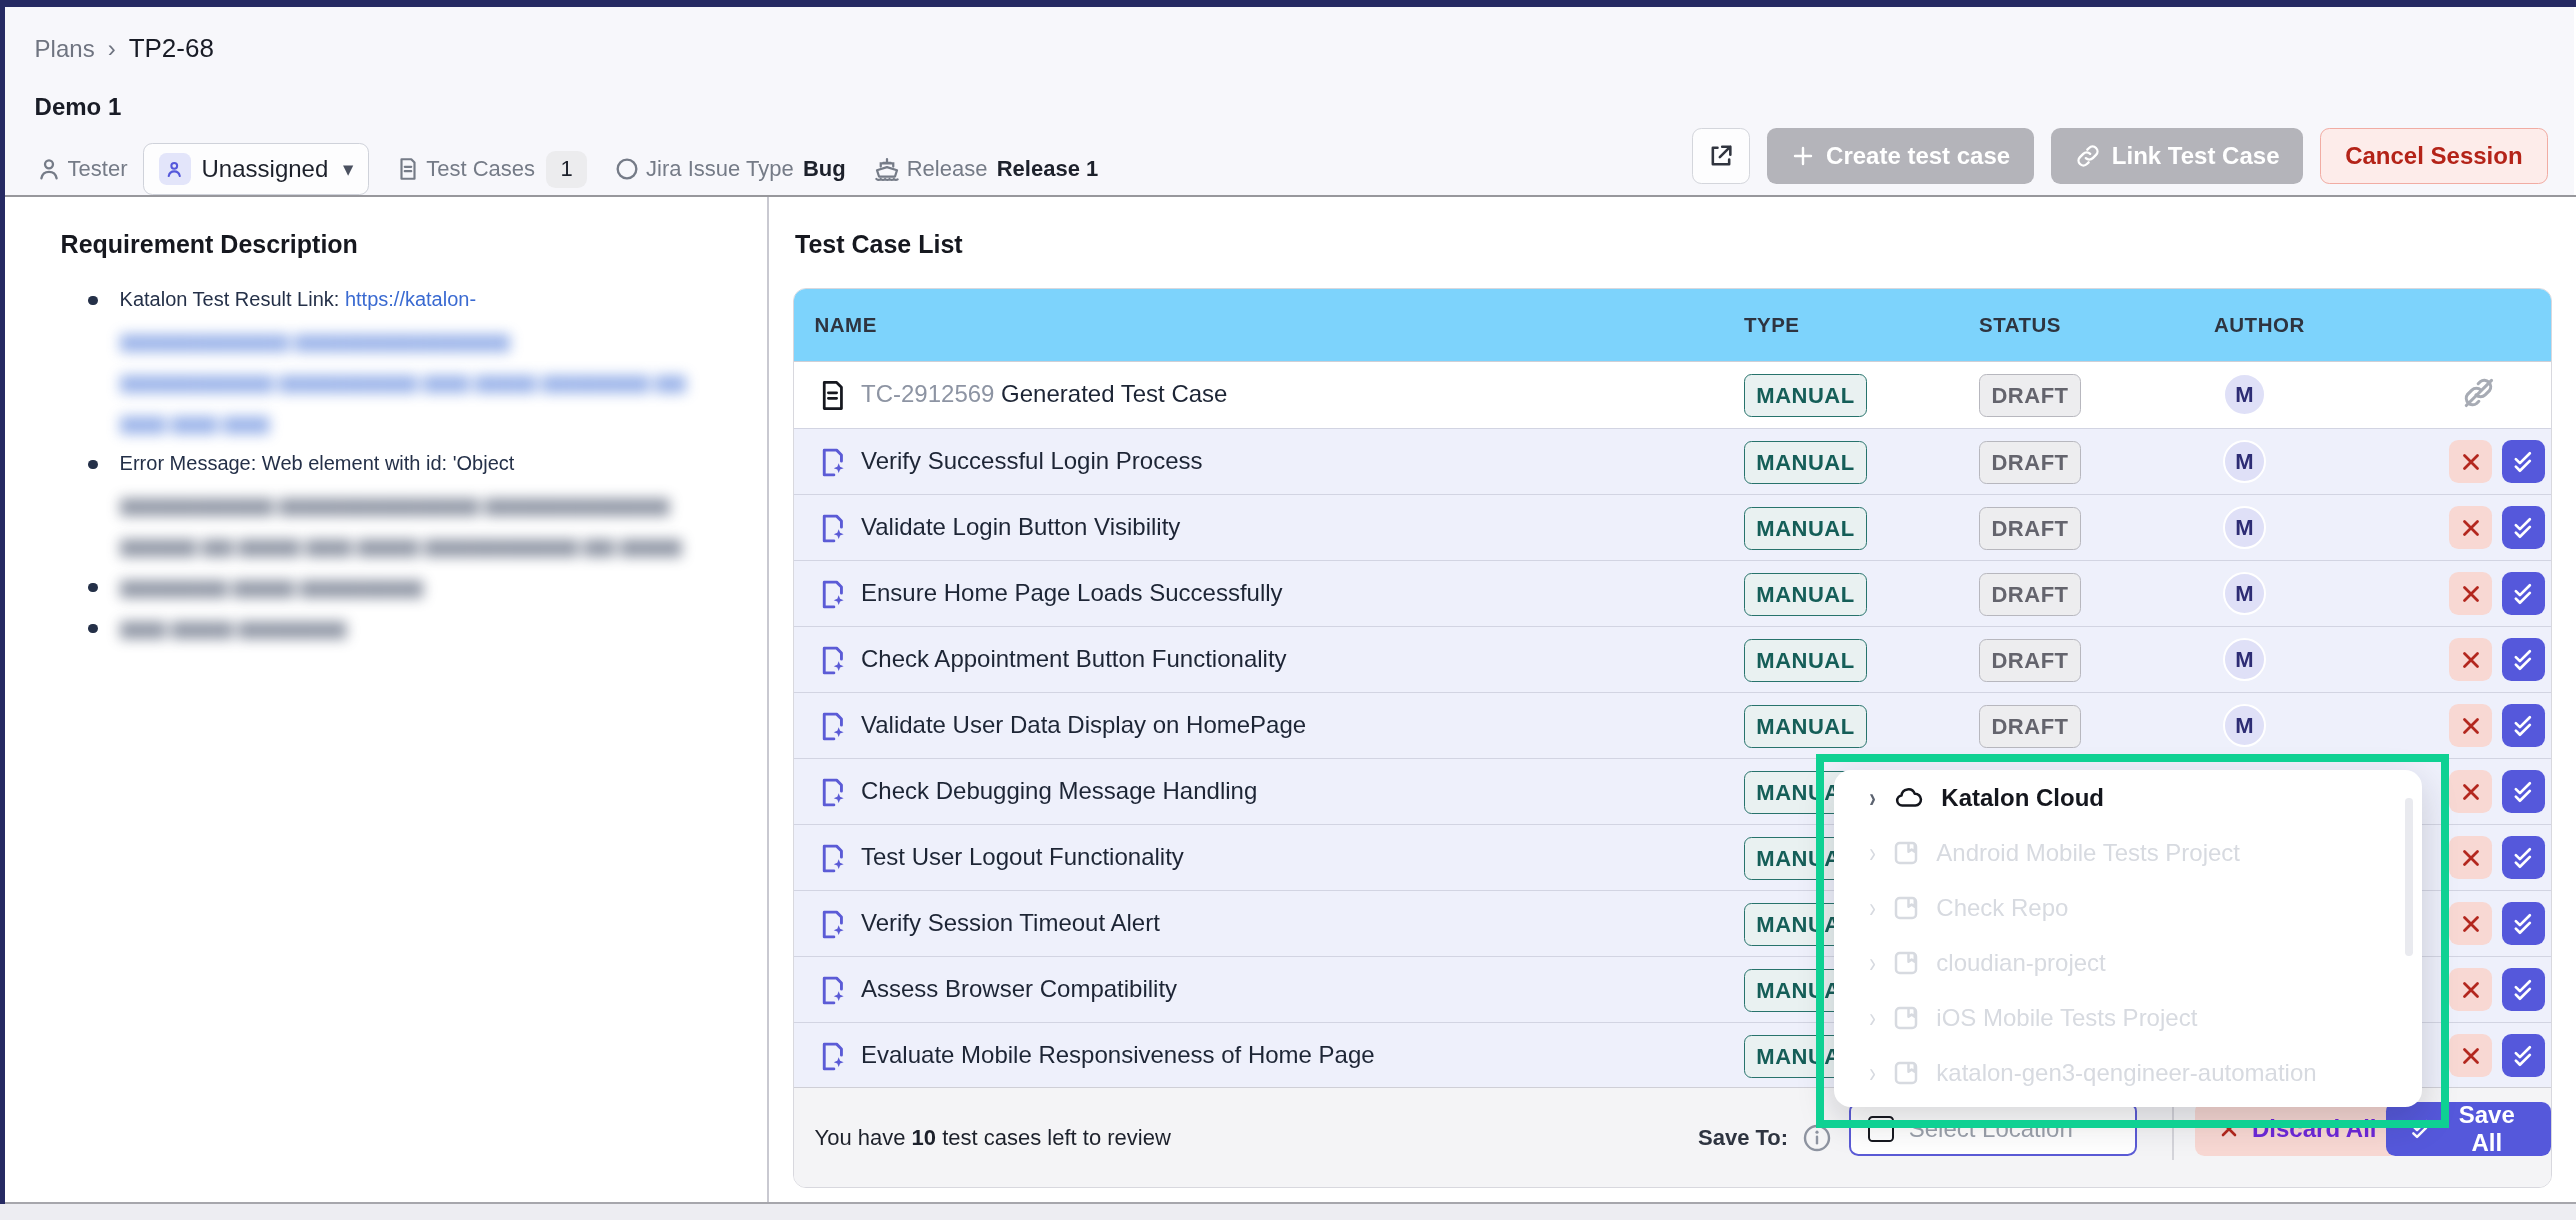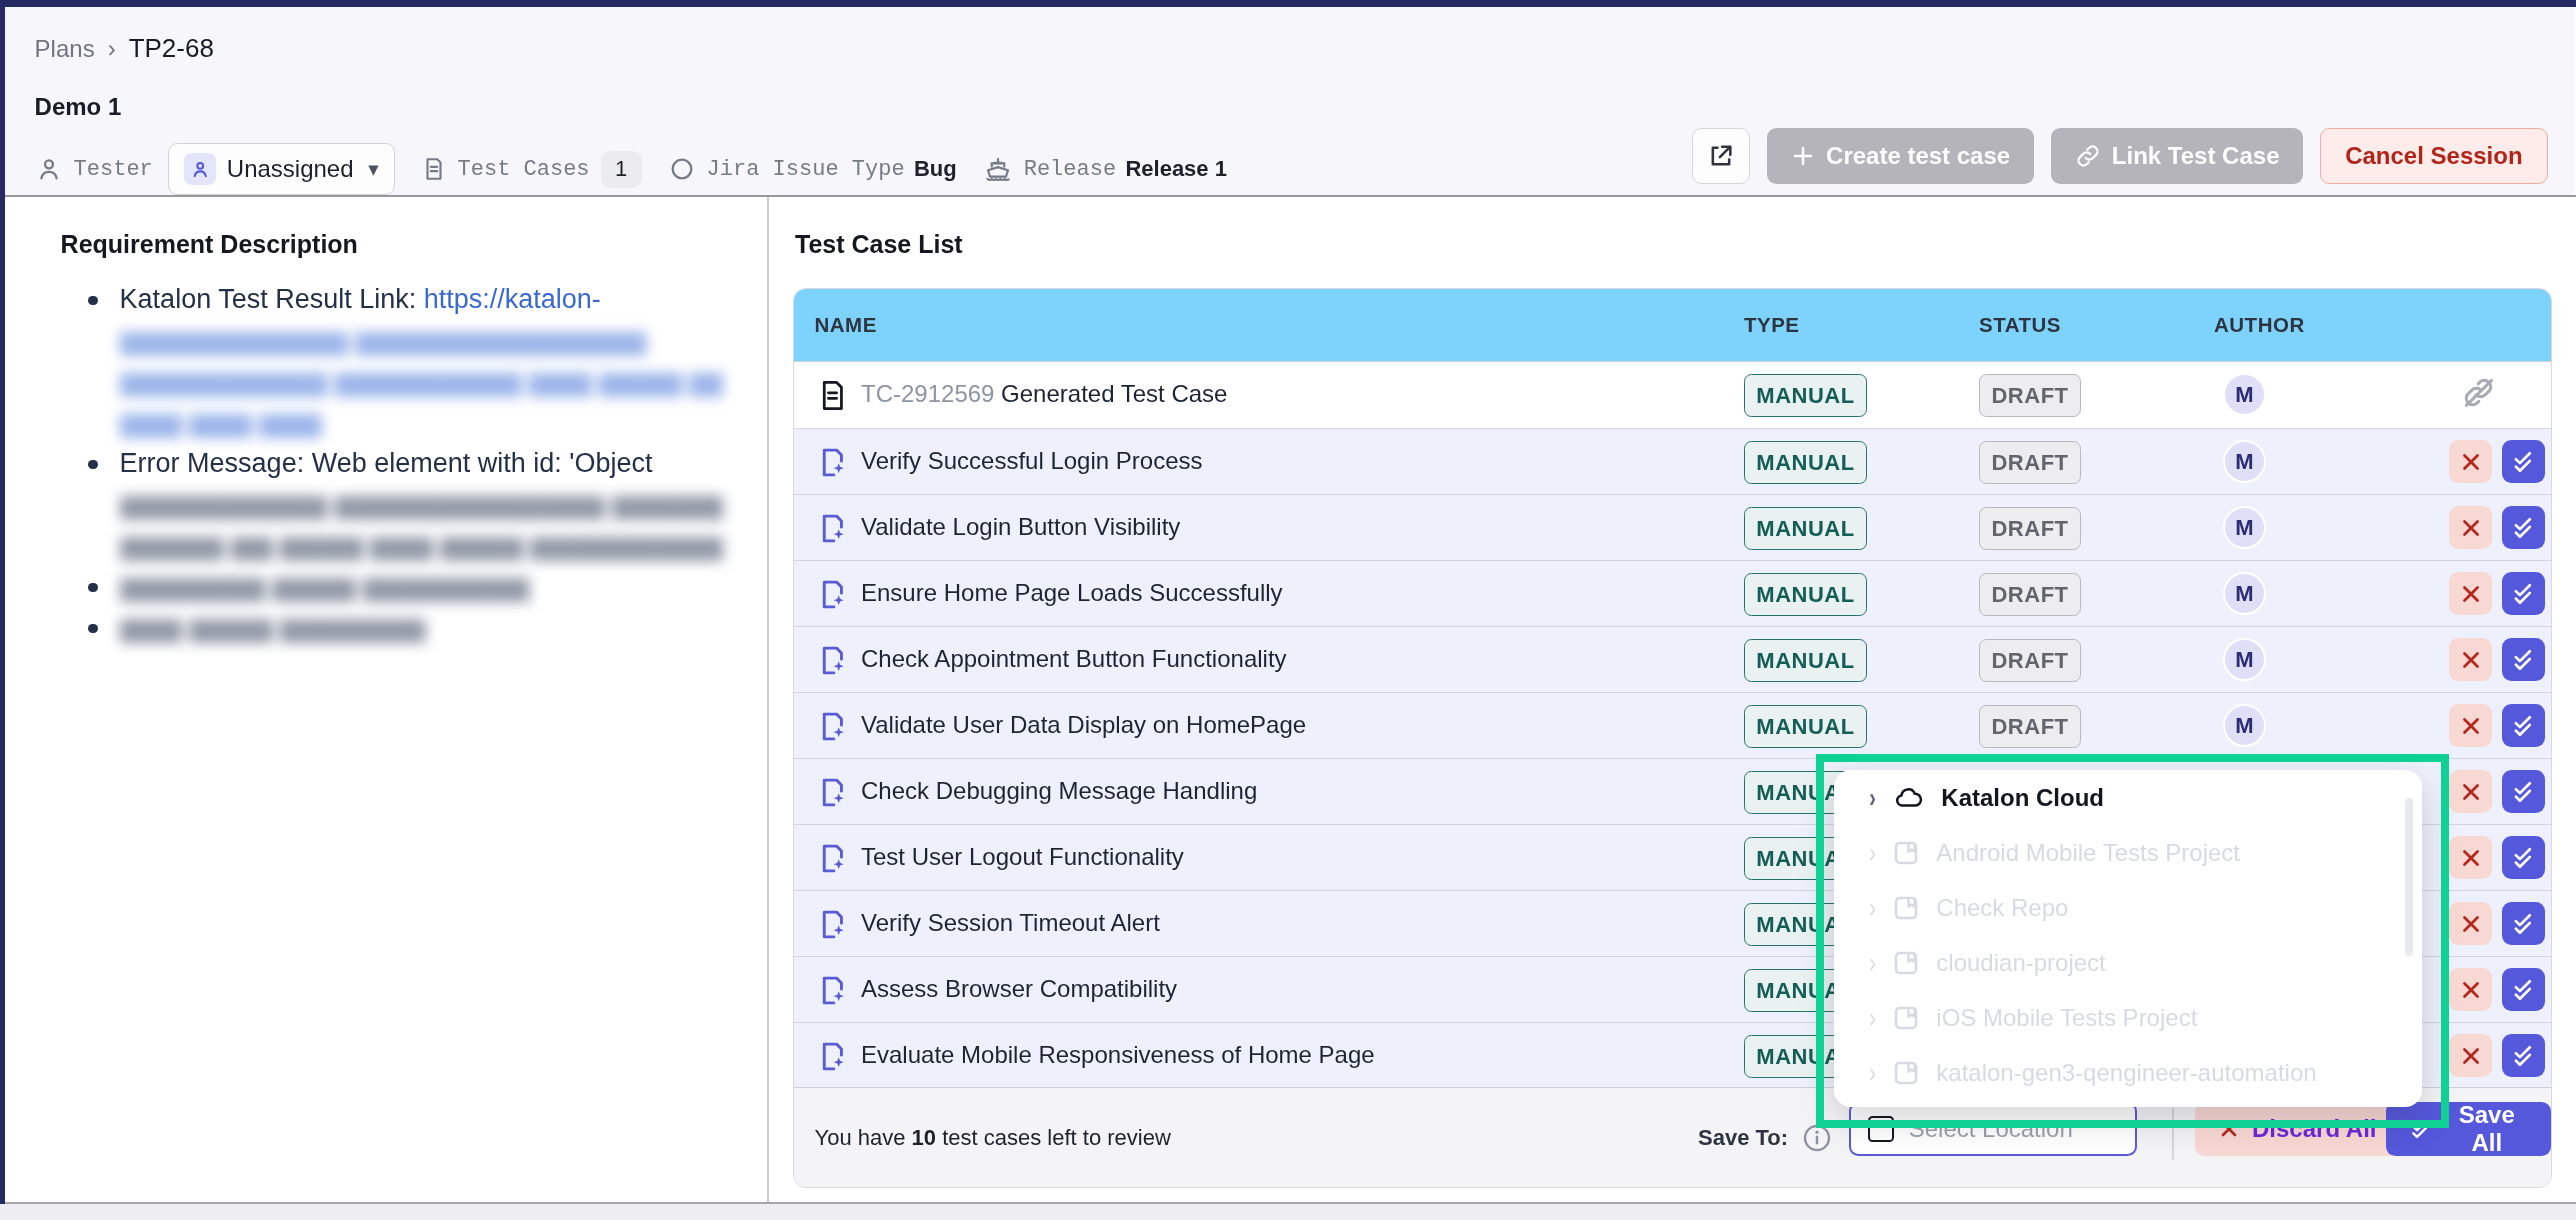--- a/index.html
+++ b/index.html
@@ -14,21 +14,21 @@
   .app-bottom-line { position:absolute; left:0; top:1202px; width:2576px; height:2.8px; background:#a6a6ac; }
 
   
   .header { position:absolute; left:4.6px; top:7.4px; width:2569px; height:188px; background:#f7f7fb; }
   .breadcrumb { position:absolute; left:30px; top:26px; font-size:24px; color:#6f7480; display:flex; align-items:center; gap:13px; }
   .breadcrumb .crumb-current { font-size:26px; font-weight:400; color:#191c26; }
   .page-subtitle { position:absolute; left:30px; top:86px; font-size:24px; font-weight:600; color:#191c26; }
 
   .meta-row { position:absolute; left:30px; top:136px; height:52px; display:flex; align-items:center; font-size:22px; color:#757b87; }
   .meta-row svg { flex:0 0 auto; }
-  .meta-label { margin-left:11px;font-family:Liberation Mono, monospace; }
+  .meta-label { margin-left:5px; }
   .meta-value { margin-left:9.3px; color:#1d212b; font-weight:600; }
   .tester-chip { margin-left:15px; display:flex; align-items:center; gap:11px; height:52px; padding:0 15px;
     background:#fdfdfe; border:1.9px solid #cfd2da; border-radius:9.3px; cursor:pointer; }
   .tester-chip .mini-avatar { width:32px; height:32px; border-radius:7.4px; background:#e3e5fa; display:flex; align-items:center; justify-content:center; }
   .tester-chip .chip-text { font-size:24px; color:#1d212b; }
   .chip-caret { color:#4b5160; font-size:20.5px; margin-left:3.7px; }
   .meta-gap { width:26px; }
   .count-pill { margin-left:11px; min-width:41px; height:37px; padding:0 11px; background:#ececee; border-radius:9.3px;
     display:flex; align-items:center; justify-content:center; color:#1d212b; font-size:22px; }
 
@@ -44,21 +44,21 @@
   .main-divider-h { position:absolute; left:0; top:195px; width:2576px; height:1.9px; background:#97979c; }
   .panel-divider-v { position:absolute; left:767px; top:197px; width:1.9px; height:1005px; background:#c9c9d1; }
   .left-panel { position:absolute; left:4.6px; top:197px; width:763px; height:1005px; background:#ffffff; }
   .right-panel { position:absolute; left:769px; top:197px; width:1805px; height:1005px; background:#ffffff; }
 
   .panel-title { font-size:25px; font-weight:700; color:#16181f; }
   .left-panel .panel-title { position:absolute; left:56px; top:33px; }
   .right-panel .panel-title { position:absolute; left:26px; top:33px; }
 
   .req-list { position:absolute; left:67px; top:82px; width:651px; list-style:none; }
-  .req-list li { position:relative; padding-left:48px; font-size:27px; line-height:41px; color:#243048; margin-bottom:0; }
+  .req-list li { position:relative; padding-left:48px; font-size:20px; line-height:41px; color:#243048; margin-bottom:0; }
   .req-list li::before { content:""; position:absolute; left:16.7px; top:16.7px; width:9.3px; height:9.3px; border-radius:50%; background:#243048; }
   .req-link { color:#3a6ad1; }
   .blur-line { display:block; filter:blur(6.5px); opacity:.55; white-space:nowrap; overflow:hidden; }
   .blur-blue { color:#4a77d8; }
   .blur-dark { color:#39455f; }
 
   
   .tc-table { position:absolute; left:24px; top:91px; width:1759px; height:900px; border:1.9px solid #d8d8de; border-radius:13px; background:#ffffff; overflow:hidden; }
   .tc-head { position:relative; height:73px; background:#7dd3fc; border-bottom:1.9px solid #cfcfd6; }
   .tc-head span { position:absolute; top:24px; font-size:20.5px; font-weight:600; color:#2e3440; letter-spacing:0.5px; }

